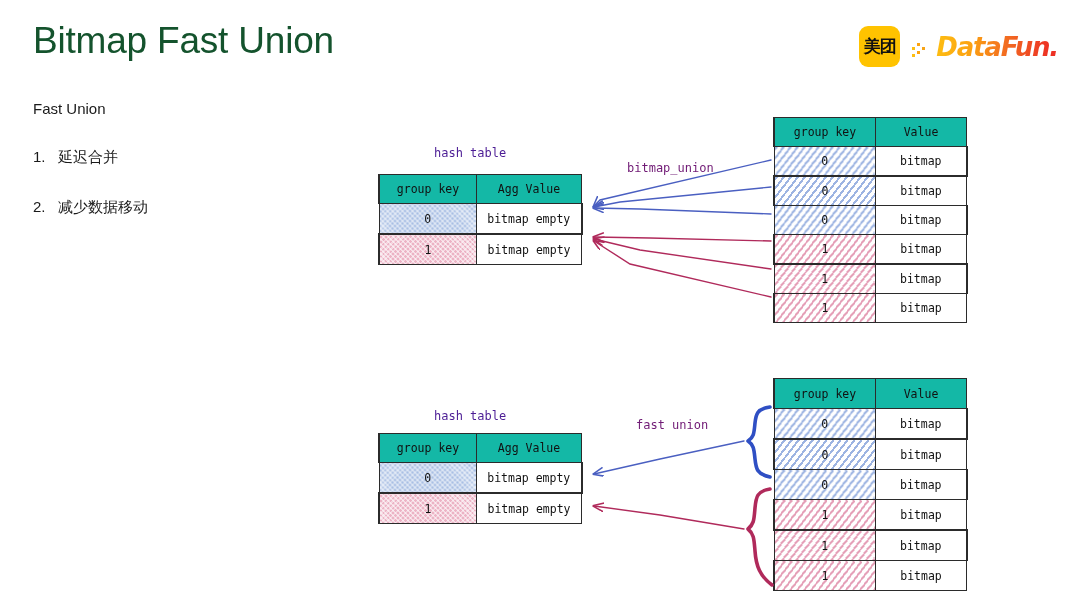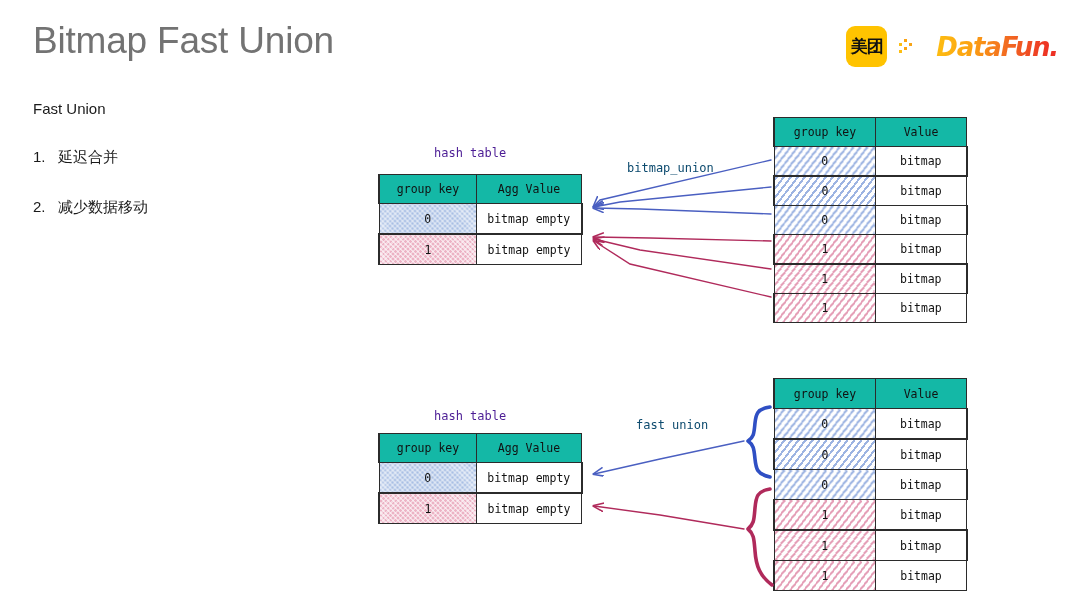--- a/index.html
+++ b/index.html
@@ -17,21 +17,21 @@
   }
 
   
   #slide-title {
     position: absolute;
     left: 33px;
     top: 20px;
     font-size: 37px;
     font-weight: 400;
     letter-spacing: -0.2px;
-    color: #737373;
+    color: #14532d;
     white-space: nowrap;
   }
 
   #logo-group {
     position: absolute;
     right: 22px;
     top: 26px;
     display: flex;
     align-items: center;
     gap: 12px;
@@ -45,22 +45,22 @@
     align-items: center;
     justify-content: center;
     font-size: 17px;
     font-weight: 700;
     color: #111;
     letter-spacing: -1px;
     font-family: "DejaVu Sans", sans-serif;
   }
   #datafun-logo {
     display: flex;
-    align-items: center;
-    gap: 21px;
+    align-items: flex-end;
+    gap: 8px;
   }
   #datafun-dots { display: block; }
   #datafun-word {
     font-size: 26px;
     font-weight: 700;
     font-style: italic;
     letter-spacing: -1.2px;
     background: linear-gradient(95deg, #FDBE12 0%, #FCA311 28%, #F26B21 58%, #ED3124 92%);
     -webkit-background-clip: text;
     background-clip: text;
@@ -145,21 +145,21 @@
     position: absolute;
     font-family: "DejaVu Sans Mono", monospace;
     font-size: 12px;
     color: #4c1d95;
     white-space: nowrap;
   }
   .arrow-label {
     position: absolute;
     font-family: "DejaVu Sans Mono", monospace;
     font-size: 12px;
-    color: #0c4a6e;
+    color: #701a75;
     white-space: nowrap;
   }
 </style>
 </head>
 <body>
 
 <div id="slide-title">Bitmap Fast Union</div>
 
 <div id="logo-group">
   <div id="meituan-logo">美团</div>

